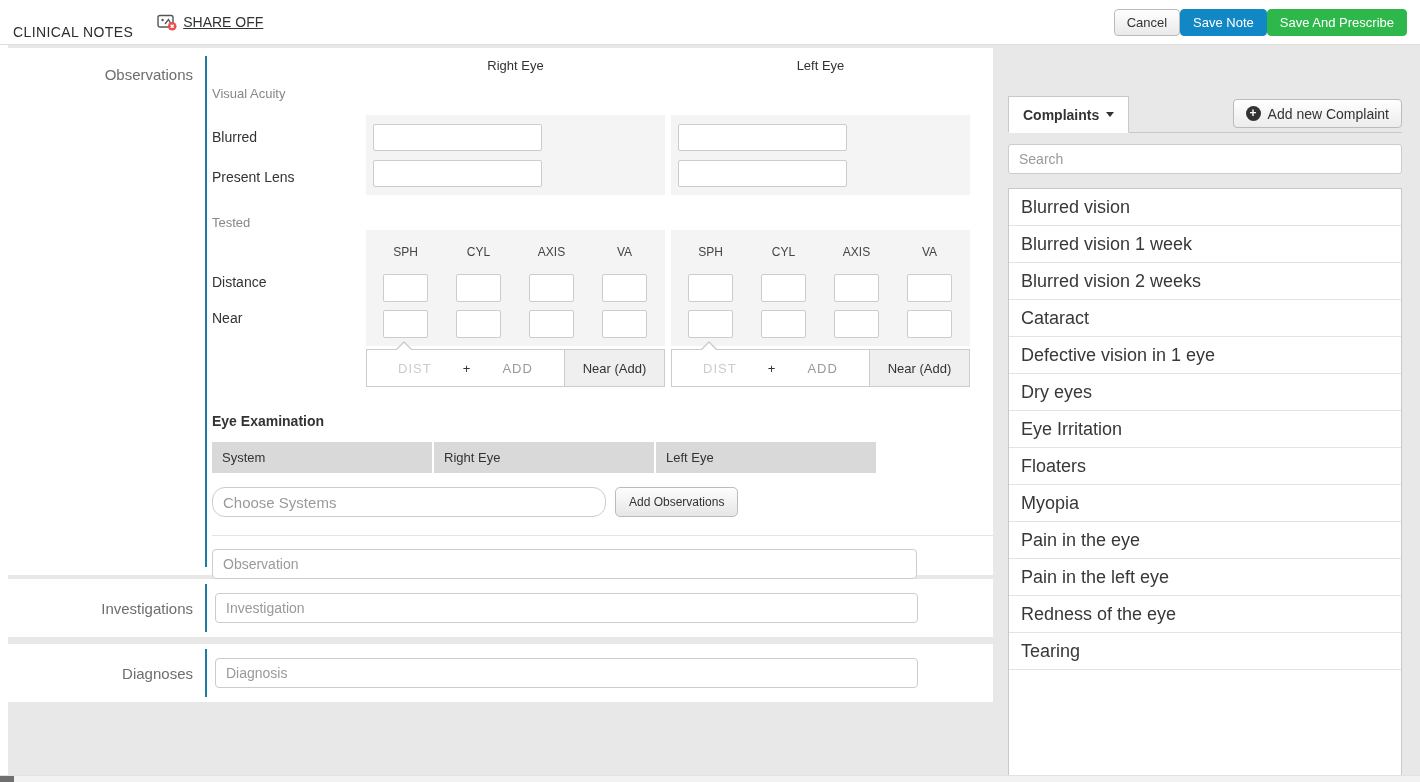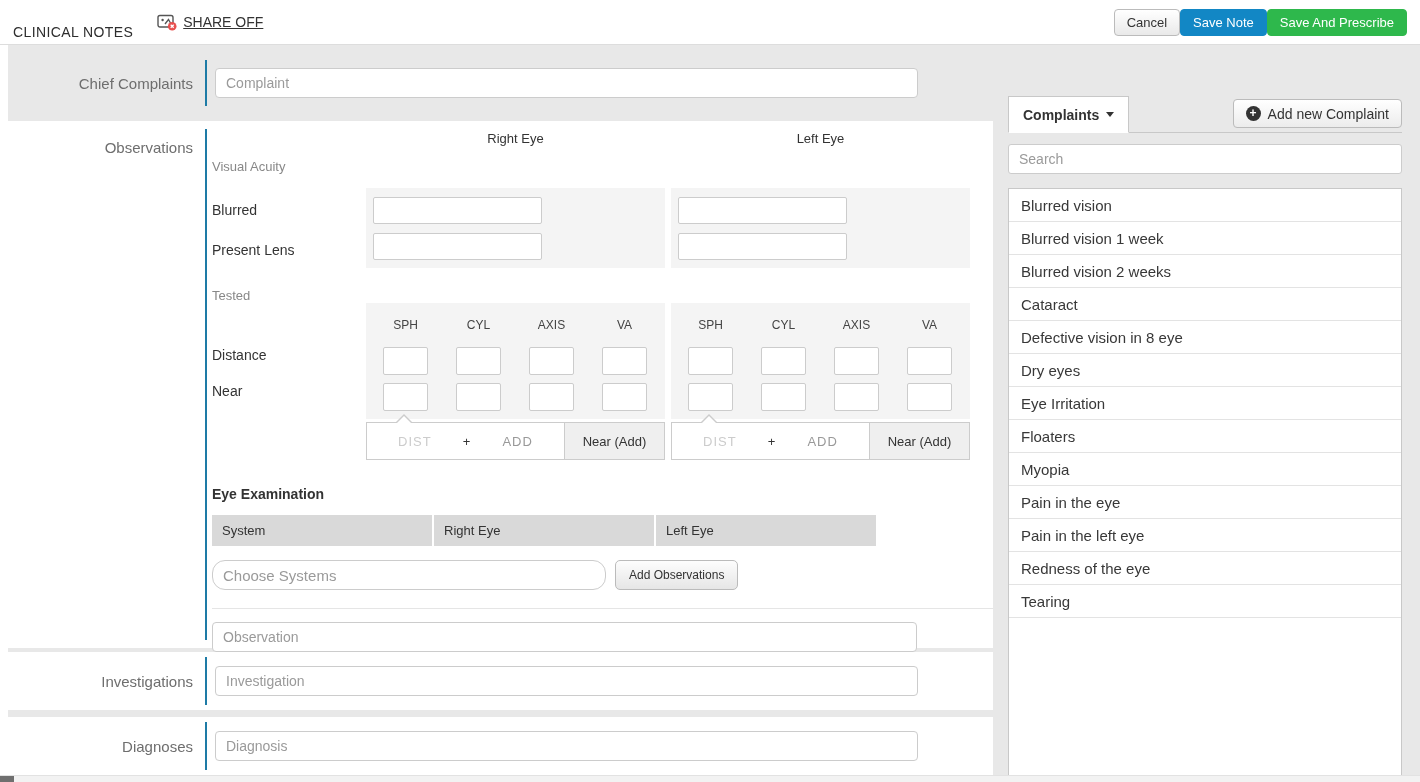--- a/index.html
+++ b/index.html
@@ -114,21 +114,21 @@
     border-right:4px solid transparent; border-top:5px solid #333; }
   .add-complaint { margin-left:auto; align-self:flex-start; margin-top:3px;
     height:29px; display:flex; align-items:center; gap:7px; padding:0 12px;
     background:linear-gradient(#fff,#ececec); border:1px solid #bbb;
     border-radius:4px; font-size:14px; color:#333; cursor:pointer; font-family:inherit; }
   .plus-icon { width:15px; height:15px; background:#333; border-radius:50%;
     color:#fff; font-size:12px; line-height:14px; text-align:center; font-weight:bold; }
   .search-inp { margin-top:11px; width:100%; border-radius:3px; }
   .side-list { margin-top:14px; background:#fff; border:1px solid #c8c8c8;
     height:627px; overflow:hidden; }
-  .side-item { padding:8px 12px 7px; font-size:15px; color:#383838;
+  .side-item { padding:8px 12px 7px; font-size:18px; color:#383838;
     border-bottom:1px solid #e3e3e3; cursor:pointer; }
 
   
   .hscroll { position:absolute; left:0; right:0; bottom:0; height:7px;
     background:#f2f2f2; border-top:1px solid #e2e2e2; }
   .hthumb { width:14px; height:6px; background:#6f6f6f; cursor:pointer; }
 </style>
 </head>
 <body>
 
@@ -150,27 +150,20 @@
     <button class="btn btn-cancel">Cancel</button>
     <button class="btn btn-blue">Save Note</button>
     <button class="btn btn-green">Save And Prescribe</button>
   </span>
 </div>
 
 <div class="content">
 
   <div class="main">
 
-    <div class="section row-sec gray">
-      <div class="sec-label">Chief Complaints</div>
-      <div class="vline"></div>
-      <div class="row-content">
-        <input class="inp big-inp" placeholder="Complaint" style="">
-      </div>
-    </div>
 
     <div class="section obs-sec">
       <div class="sec-label">Observations</div>
       <div class="vline"></div>
       <div class="obs-content">
 
         <div class="eye-headers">
           <span class="sp1">Right Eye</span>
           <span class="sp2">Left Eye</span>
         </div>
@@ -348,21 +341,21 @@
     <div class="side-list">
 
         <div class="side-item">Blurred vision</div>
 
         <div class="side-item">Blurred vision 1 week</div>
 
         <div class="side-item">Blurred vision 2 weeks</div>
 
         <div class="side-item">Cataract</div>
 
-        <div class="side-item">Defective vision in 8 eye</div>
+        <div class="side-item">Defective vision in 1 eye</div>
 
         <div class="side-item">Dry eyes</div>
 
         <div class="side-item">Eye Irritation</div>
 
         <div class="side-item">Floaters</div>
 
         <div class="side-item">Myopia</div>
 
         <div class="side-item">Pain in the eye</div>

